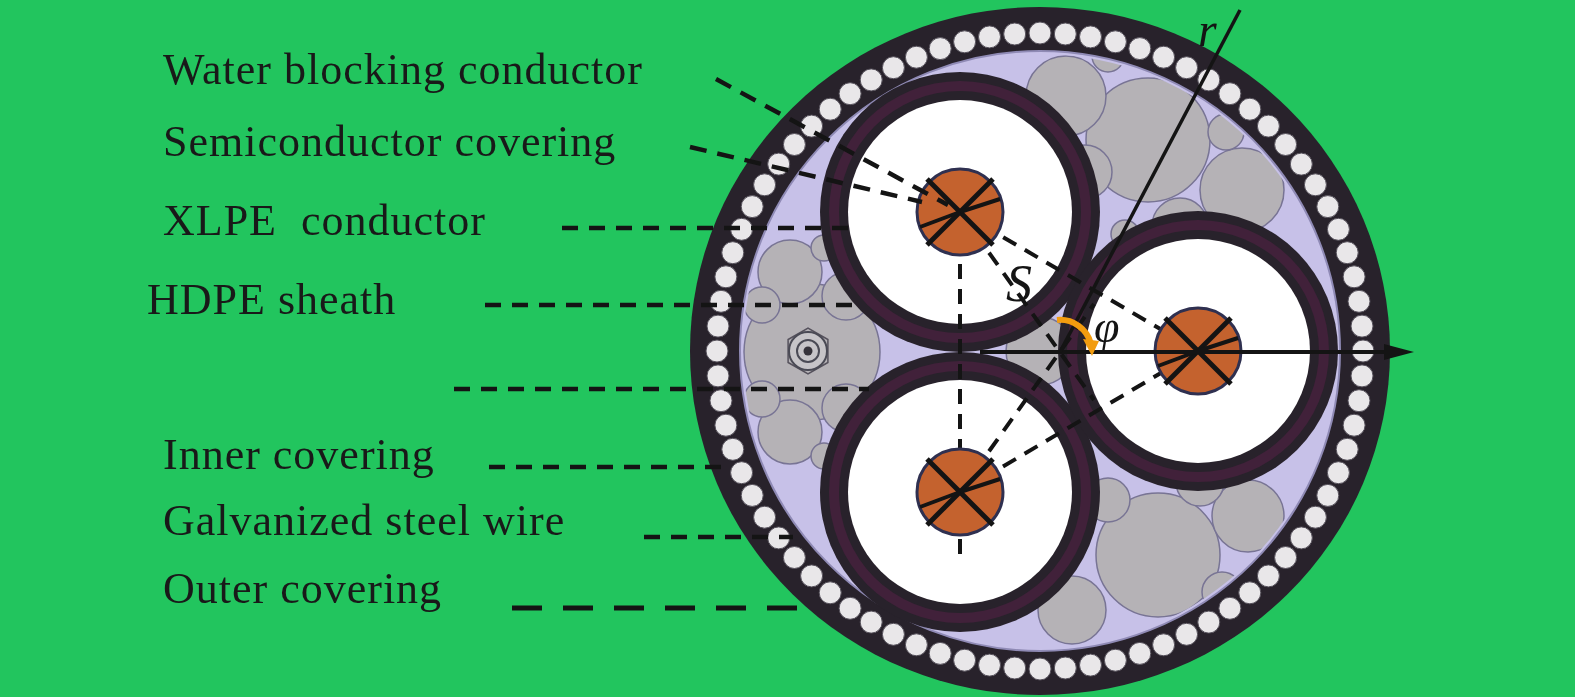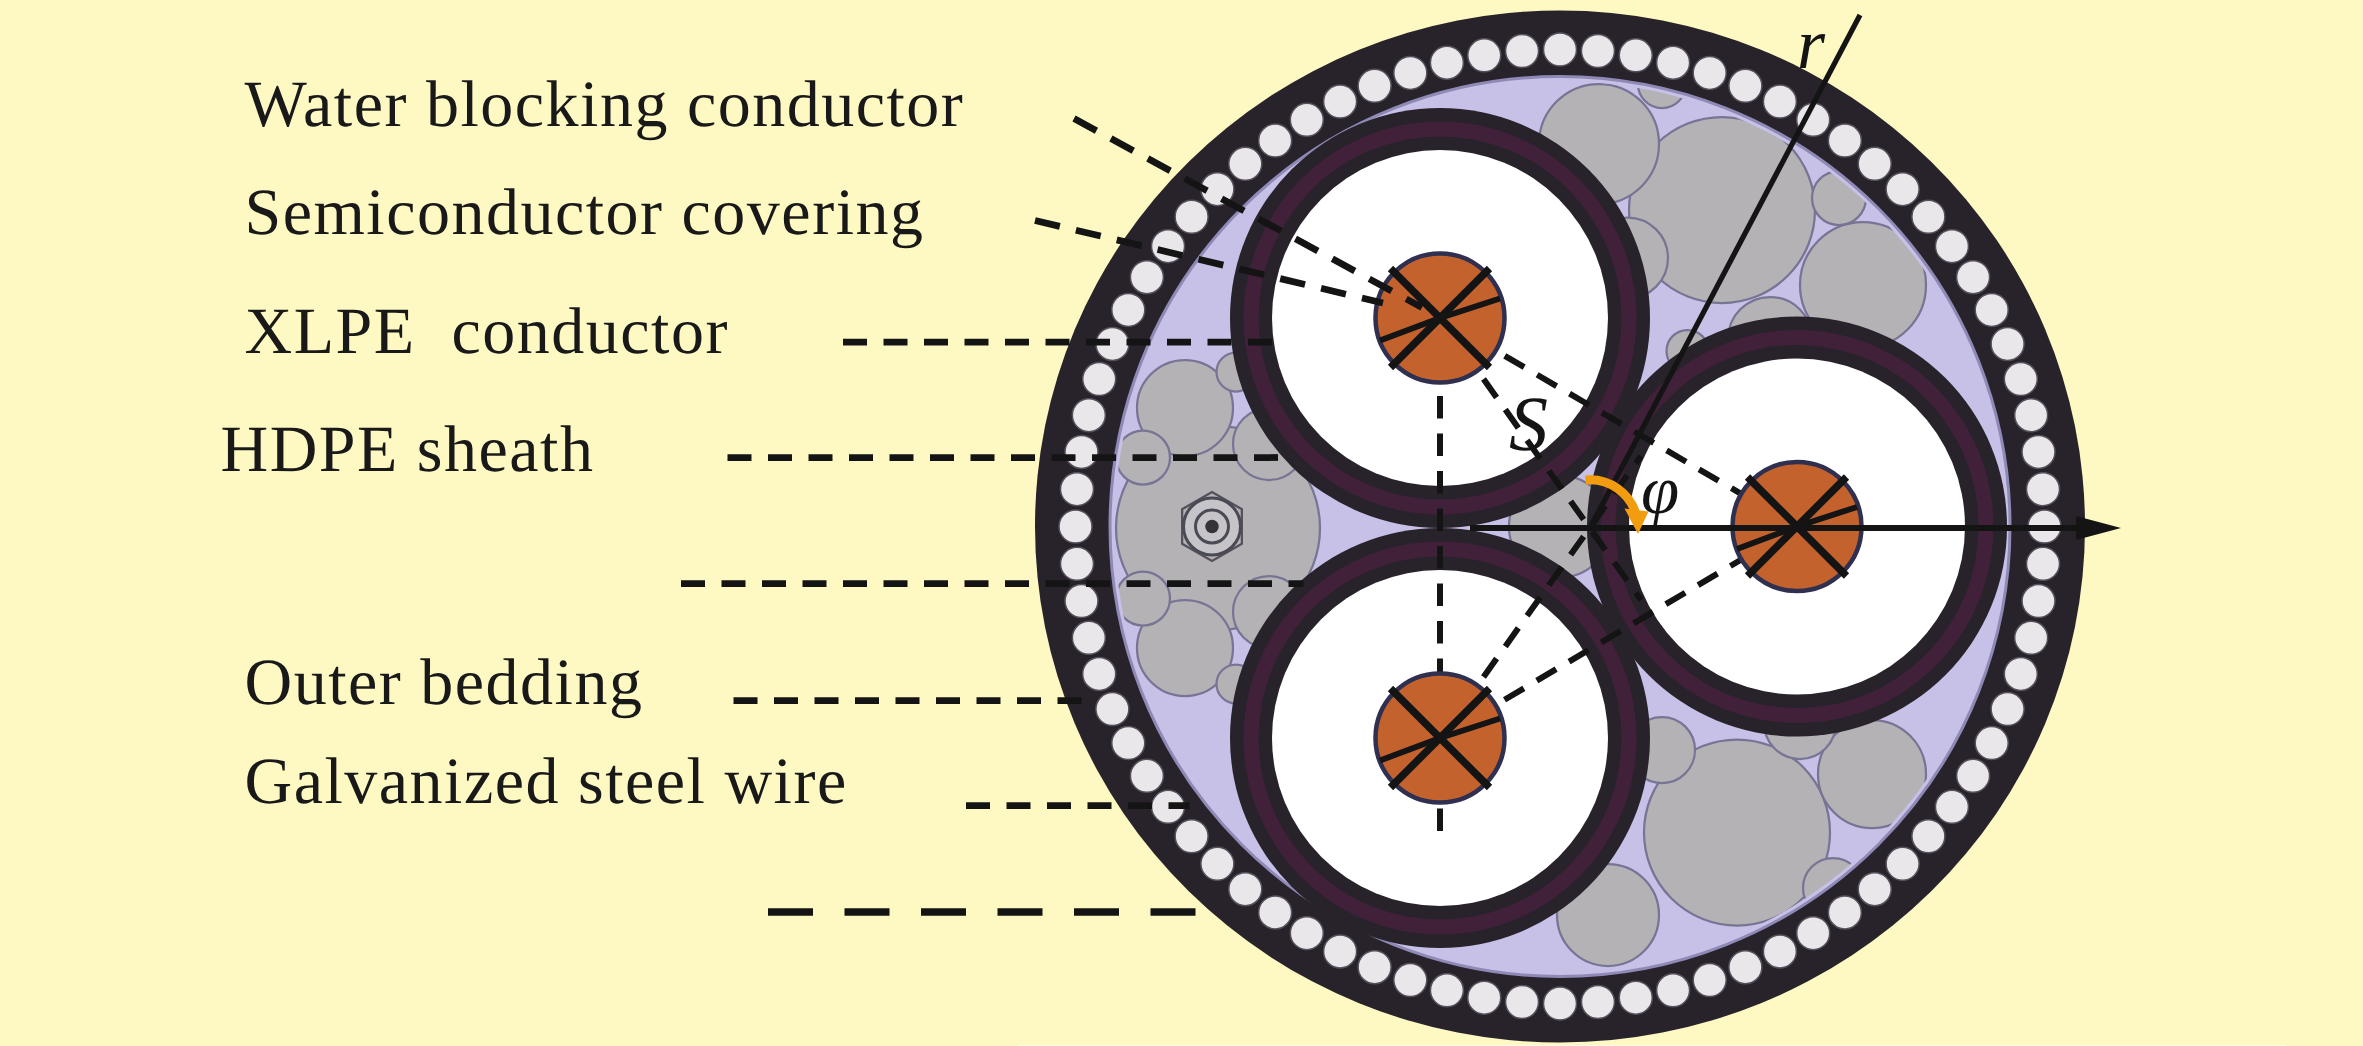--- a/index.html
+++ b/index.html
@@ -1,19 +1,19 @@
 <!DOCTYPE html>
 <html><head>
 <meta charset="utf-8">
 <style>
   html,body{margin:0;padding:0;background:#ffffff;}
   .stage{
     position:relative;
     width:1575px;height:697px;
-    background:#fef9c3;
+    background:#22c55e;
     font-family:"Liberation Serif","DejaVu Serif",serif;
     overflow:hidden;
   }
   .stage svg{position:absolute;left:0;top:0;}
   .diagram-label{
     position:absolute;
     font-size:44px;
     letter-spacing:1px;
     color:#191919;
     white-space:pre;
@@ -225,19 +225,20 @@
       <line stroke-width="4.5" stroke-dasharray="16 11" x1="489" y1="467" x2="723" y2="467"></line>
       <line stroke-width="4.5" stroke-dasharray="16 11" x1="644" y1="537" x2="793" y2="537"></line>
       <line stroke-width="5" stroke-dasharray="30 21" x1="512" y1="608" x2="801" y2="608"></line>
     </g>
   </svg>
 
   <div class="diagram-label" style="left:163px;top:48px">Water blocking conductor</div>
   <div class="diagram-label" style="left:163px;top:120px">Semiconductor covering</div>
   <div class="diagram-label" style="left:163px;top:199px">XLPE  conductor</div>
   <div class="diagram-label" style="left:147px;top:278px">HDPE sheath</div>
-  <div class="diagram-label" style="left:163px;top:433px">Outer bedding</div>
+  <div class="diagram-label" style="left:163px;top:433px">Inner covering</div>
   <div class="diagram-label" style="left:163px;top:499px">Galvanized steel wire</div>
+  <div class="diagram-label" style="left:163px;top:567px">Outer covering</div>
 
   <div class="math-label math-r" style="left:1198px;top:6px">r</div>
   <div class="math-label math-s" style="left:1006px;top:258px">S</div>
   <div class="math-label math-phi" style="left:1094px;top:304px">φ</div>
 </div>
 
 </body></html>

